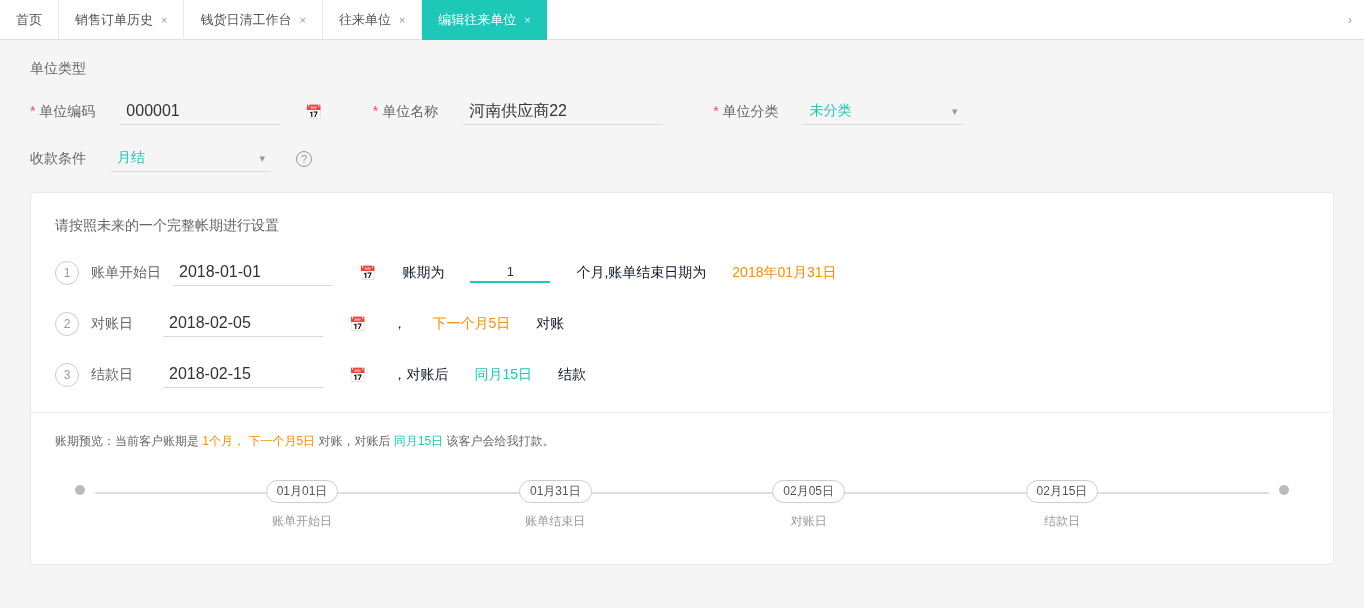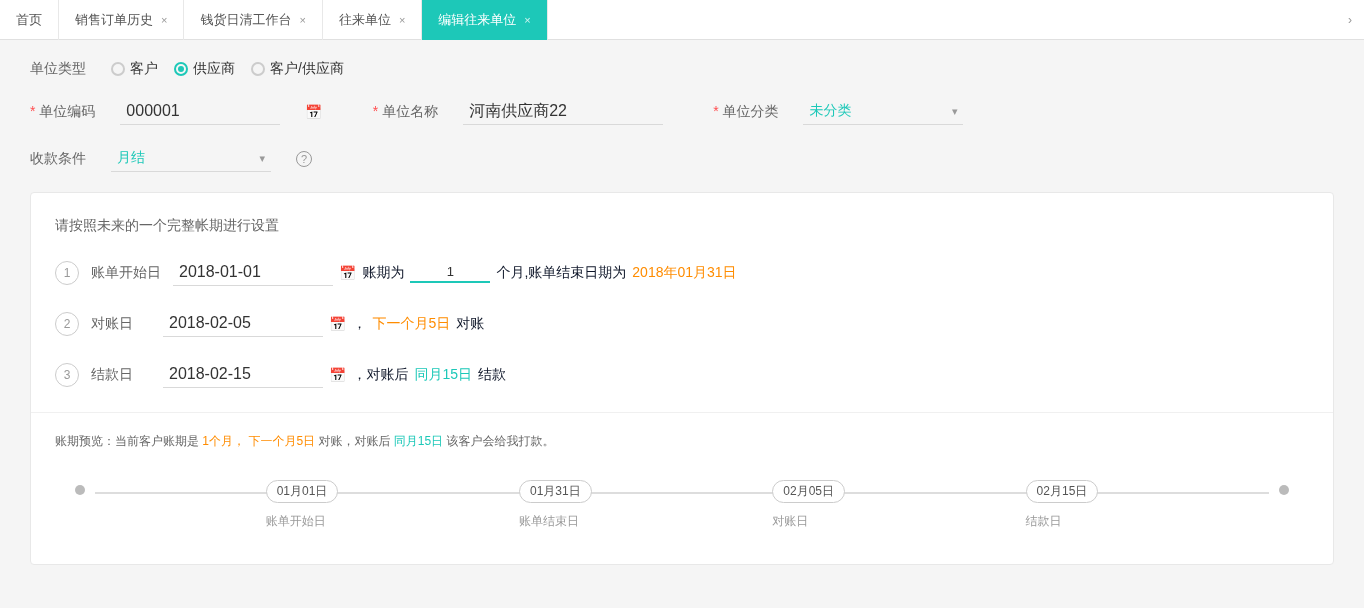--- a/index.html
+++ b/index.html
@@ -199,21 +199,21 @@
       flex-shrink: 0;
     }
     .step-label {
       color: #666;
       white-space: nowrap;
       min-width: 60px;
     }
     .step-content {
       display: flex;
       align-items: center;
-      gap: 6px;
+      gap: 26px;
       flex-wrap: wrap;
       justify-content: flex-end;
     }
     .step-text { color: #0f172a; }
     .step-highlight { color: #ff8c00; }
     .step-input {
       border: none;
       border-bottom: 2px solid #1dc8b8;
       outline: none;
       width: 80px;
@@ -255,21 +255,21 @@
       display: flex;
       align-items: flex-start;
       width: 100%;
       justify-content: space-between;
       position: relative;
       z-index: 1;
     }
     .timeline-item {
       display: flex;
       flex-direction: column;
-      align-items: flex-start;
+      align-items: center;
       gap: 6px;
     }
     .timeline-badge {
       background: #fff;
       border: 1px solid #ccc;
       border-radius: 12px;
       padding: 2px 10px;
       font-size: 12px;
       color: #555;
     }
@@ -318,34 +318,20 @@
     <span class="tab-close">×</span>
   </div>
   <div class="tabs-arrow">›</div>
 </div>
 
 <div class="main-content">
 
   <div class="form-row">
     <div class="form-group">
       <span class="form-label">单位类型</span>
-      <div class="radio-group">
-        <div class="radio-item">
-          <span class="radio-circle"></span>
-          <span>客户</span>
-        </div>
-        <div class="radio-item">
-          <span class="radio-circle selected"></span>
-          <span>供应商</span>
-        </div>
-        <div class="radio-item">
-          <span class="radio-circle"></span>
-          <span>客户/供应商</span>
-        </div>
-      </div>
     </div>
   </div>
 
   <div class="form-row">
     <div class="form-group">
       <span class="form-label-required">单位编码</span>
       <input class="input-field input-wide" type="text" value="000001" style="">
       <span class="cal-icon">📅</span>
     </div>
     <div class="form-group" style="margin-left: 40px;">

